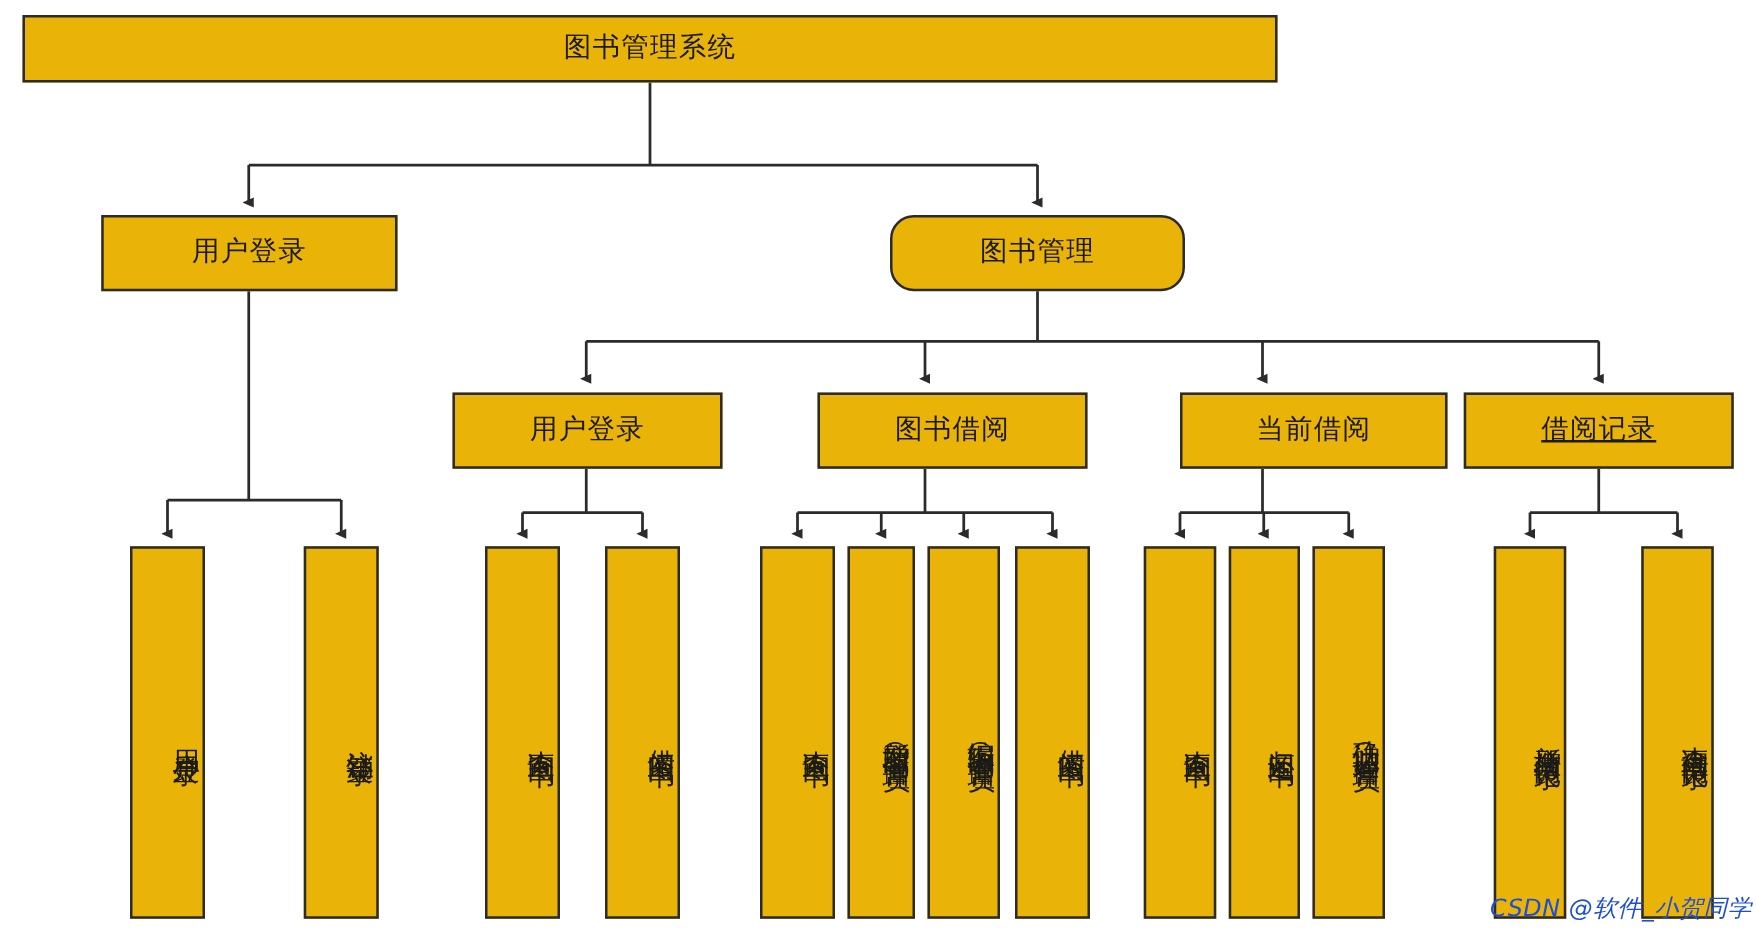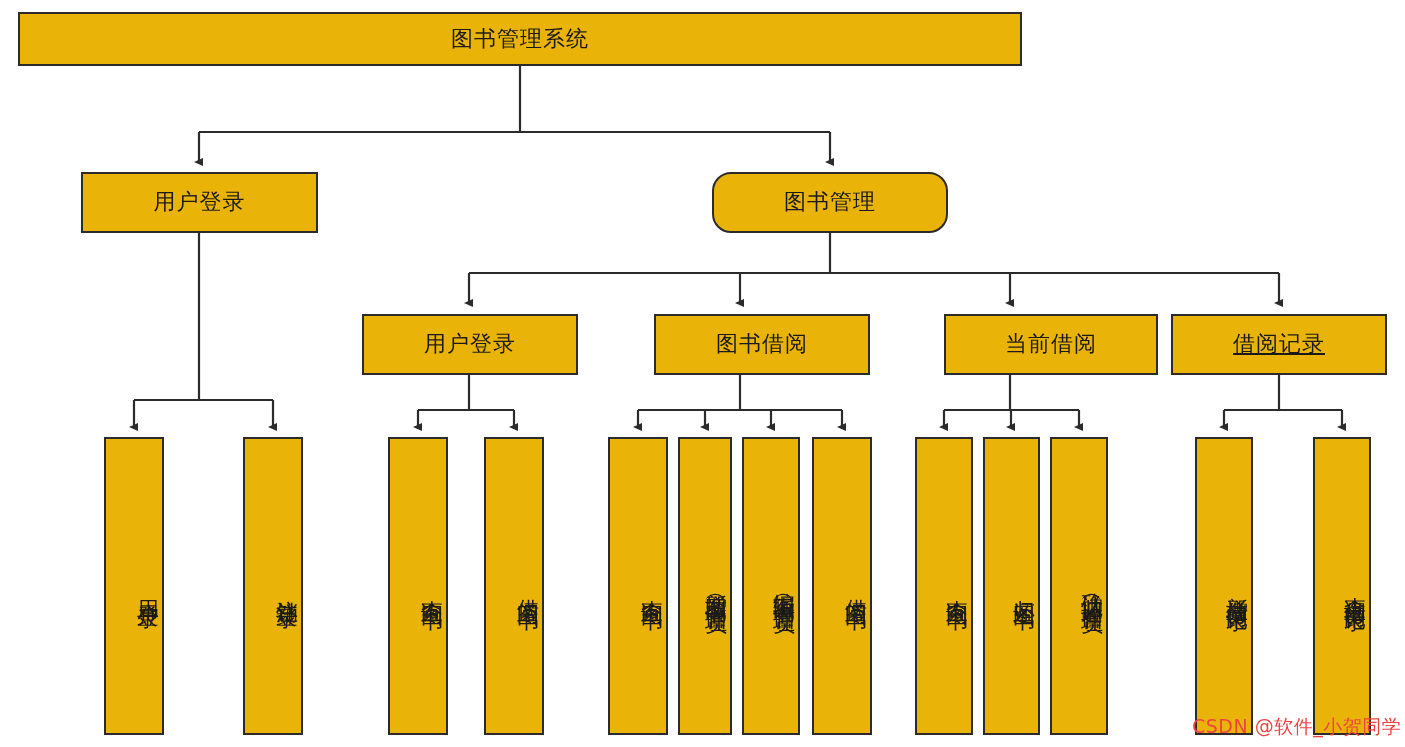--- a/index.html
+++ b/index.html
@@ -55,24 +55,25 @@
   svg.links {
     position: absolute;
     left: 0;
     top: 0;
     width: 1405px;
     height: 747px;
     pointer-events: none;
   }
   .watermark {
     position: absolute;
-    color: #ef4444;
+    color: #1d4ed8;
     font-size: 19px;
     letter-spacing: 0.5px;
     white-space: nowrap;
+    font-style: italic;
   }
 </style>
 </head>
 <body>
 
 <div id="canvas">
 
   <svg class="links" viewBox="0 0 1405 747" xmlns="http://www.w3.org/2000/svg">
     <defs>
       <marker id="arrow" markerWidth="10" markerHeight="10" refX="5" refY="5" orient="auto" markerUnits="userSpaceOnUse">

